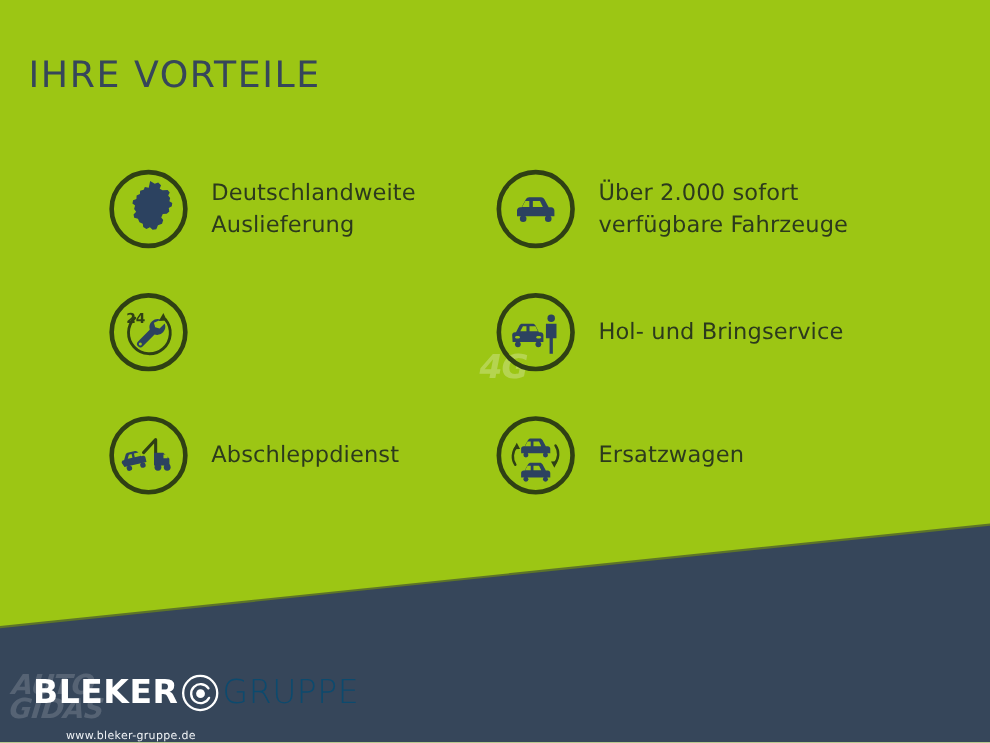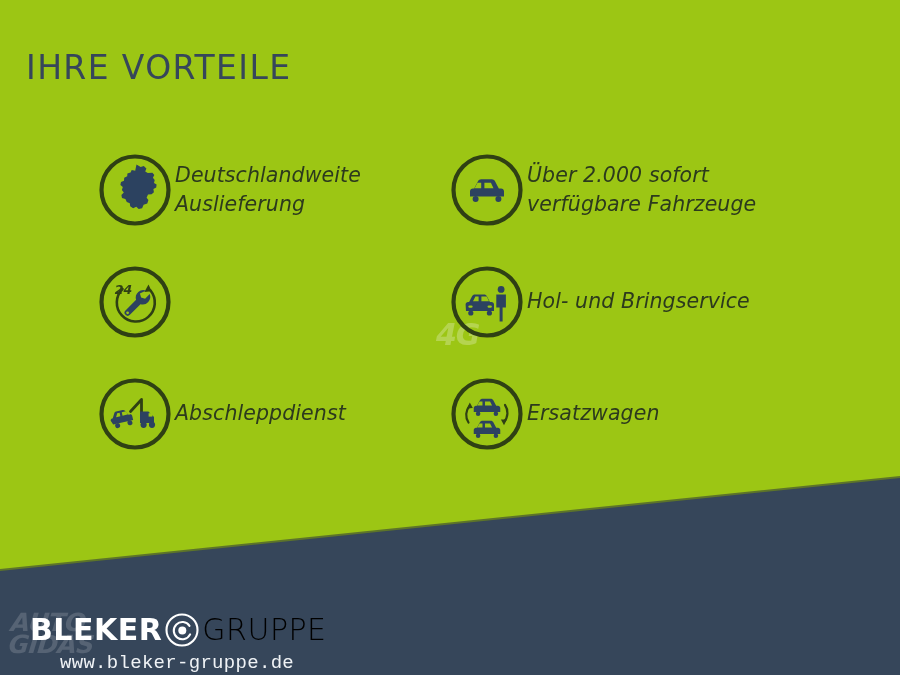--- a/index.html
+++ b/index.html
@@ -58,22 +58,21 @@
     top: 134px;
     width: 790px;
     display: grid;
     grid-template-columns: 352px 352px;
     grid-auto-rows: 112px;
     column-gap: 0px;
   }
   .benefit {
     display: flex;
     align-items: center;
-    gap: 1px;
-    font-style: italic;
+    gap: 18px;
   }
   .benefit-icon {
     width: 78px;
     height: 78px;
     flex: 0 0 78px;
     display: block;
   }
   .benefit-label {
     font-size: 20.5px;
     line-height: 1.42;
@@ -135,30 +134,29 @@
     width: 36px;
     height: 36px;
     margin: 0 2px 0 2px;
     display: block;
   }
   .logo-gruppe {
     font-size: 30px;
     font-weight: 300;
     letter-spacing: .5px;
     line-height: 1;
-    color: #000000;
+    color: #0c4a6e;
   }
   .logo-url {
-    margin-top: 4px;
+    margin-top: 16px;
     margin-left: 30px;
-    font-size: 19px;
+    font-size: 10px;
     font-weight: 400;
     letter-spacing: .3px;
     color: #f0f3f6;
-    font-family: Liberation Mono, monospace;
   }
 </style>
 </head>
 <body>
 
 <div class="stage">
 
   <div class="bg-green"></div>
   <div class="bg-dark-edge"></div>
   <div class="bg-dark"></div>

